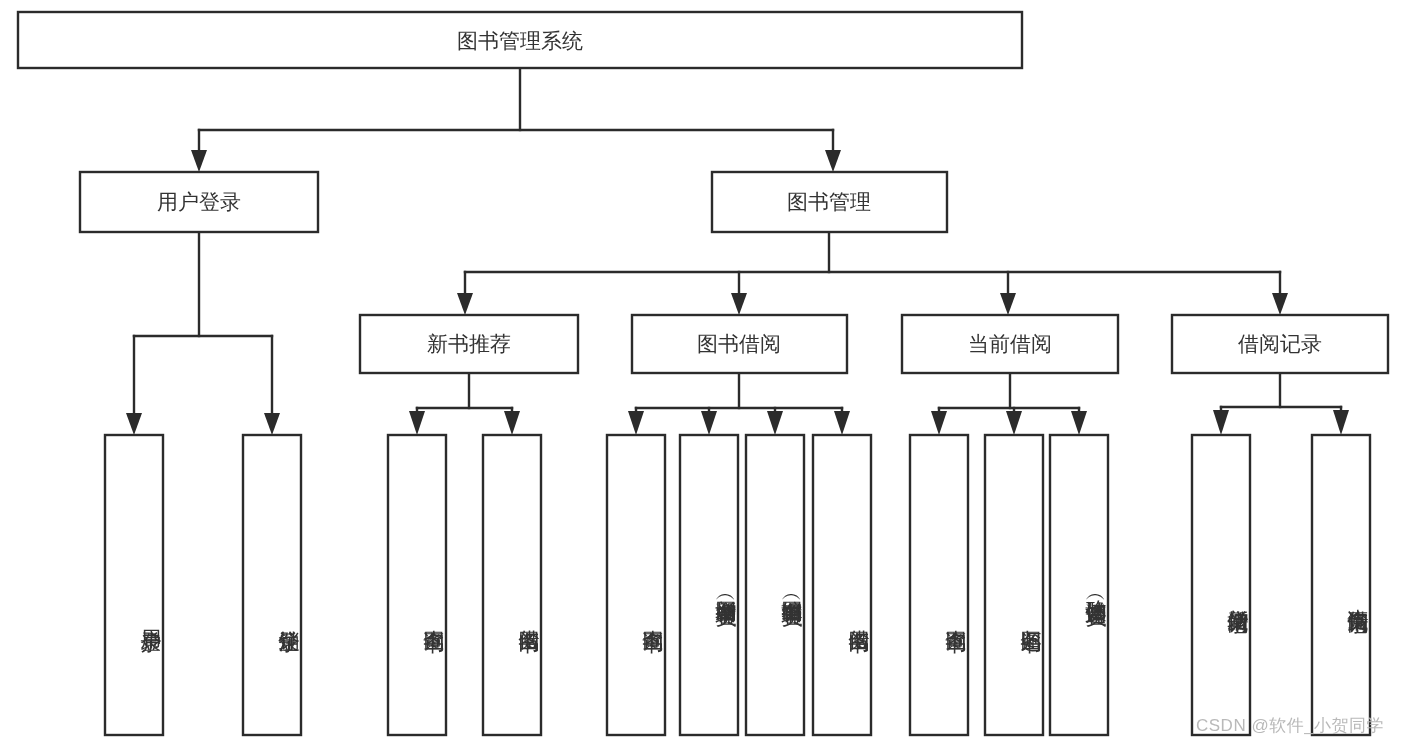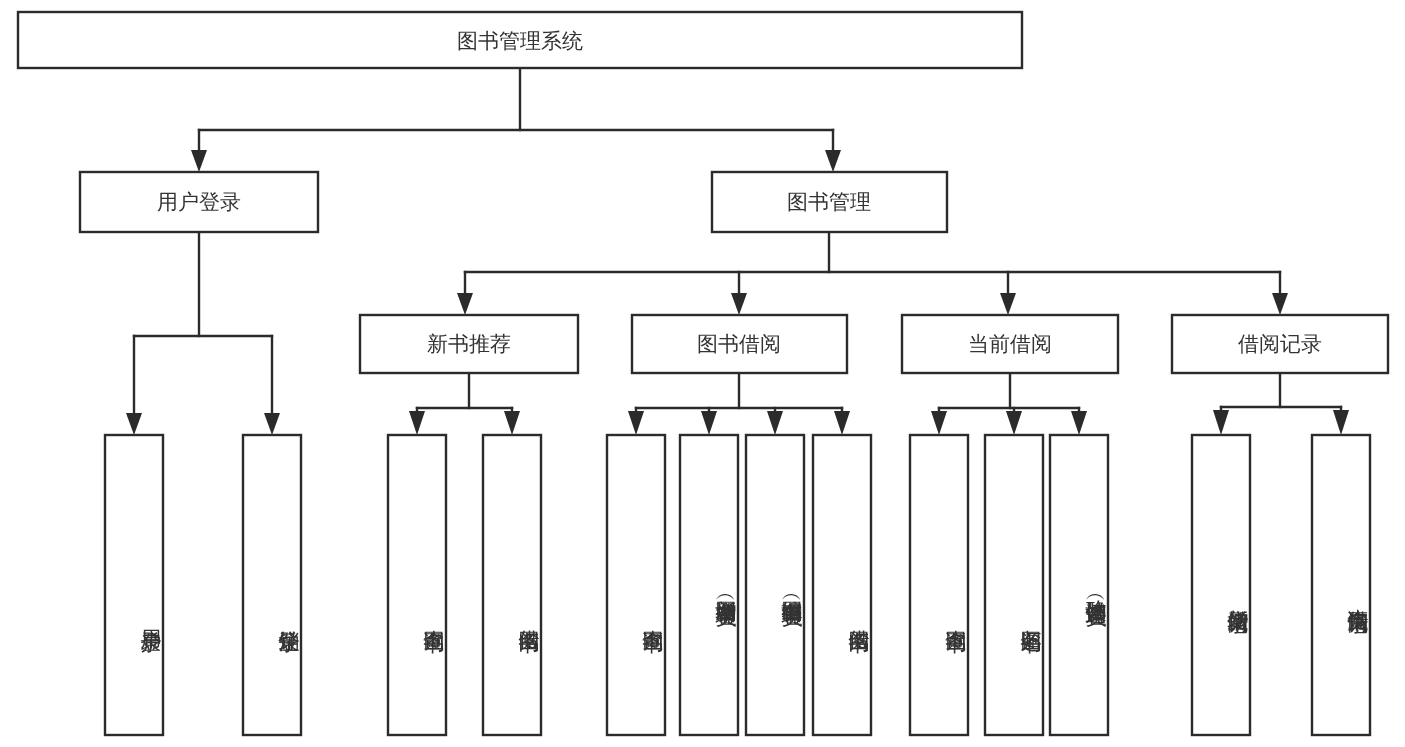--- a/index.html
+++ b/index.html
@@ -208,14 +208,15 @@
   <div class="node-label-v" style="left:607px; top:500px; width:58px; height:230px;">查询图书</div>
   <div class="node-label-v" style="left:680px; top:443px; width:58px; height:288px;">新增图书（管理员）</div>
   <div class="node-label-v" style="left:746px; top:443px; width:58px; height:288px;">编辑图书（管理员）</div>
   <div class="node-label-v" style="left:813px; top:500px; width:58px; height:230px;">借阅图书</div>
   <div class="node-label-v" style="left:910px; top:500px; width:58px; height:230px;">查询图书</div>
   <div class="node-label-v" style="left:985px; top:500px; width:58px; height:230px;">归还图书</div>
   <div class="node-label-v" style="left:1050px; top:443px; width:58px; height:288px;">确认归还（管理员）</div>
   <div class="node-label-v" style="left:1192px; top:470px; width:58px; height:250px;">新增借阅记录</div>
   <div class="node-label-v" style="left:1312px; top:470px; width:58px; height:250px;">查询借阅记录</div>
 
+  <div class="watermark">CSDN @软件_小贺同学</div>
 
 </div>
 
 </body></html>

